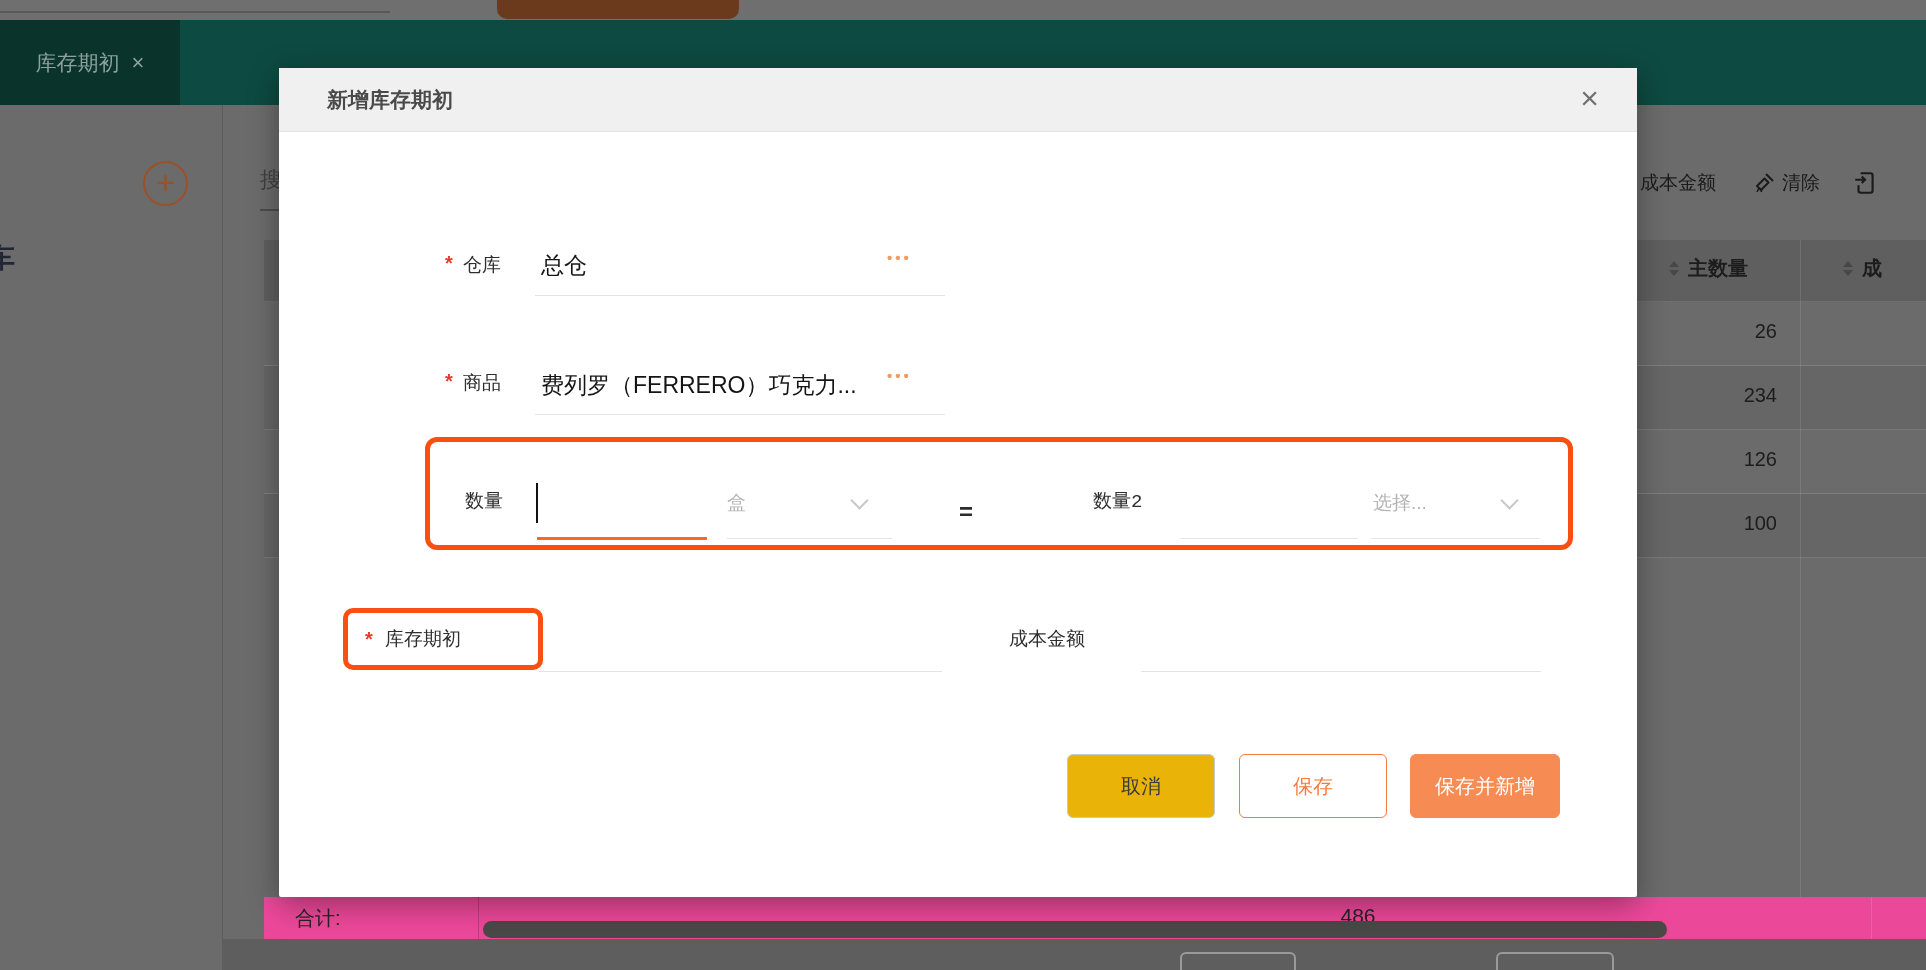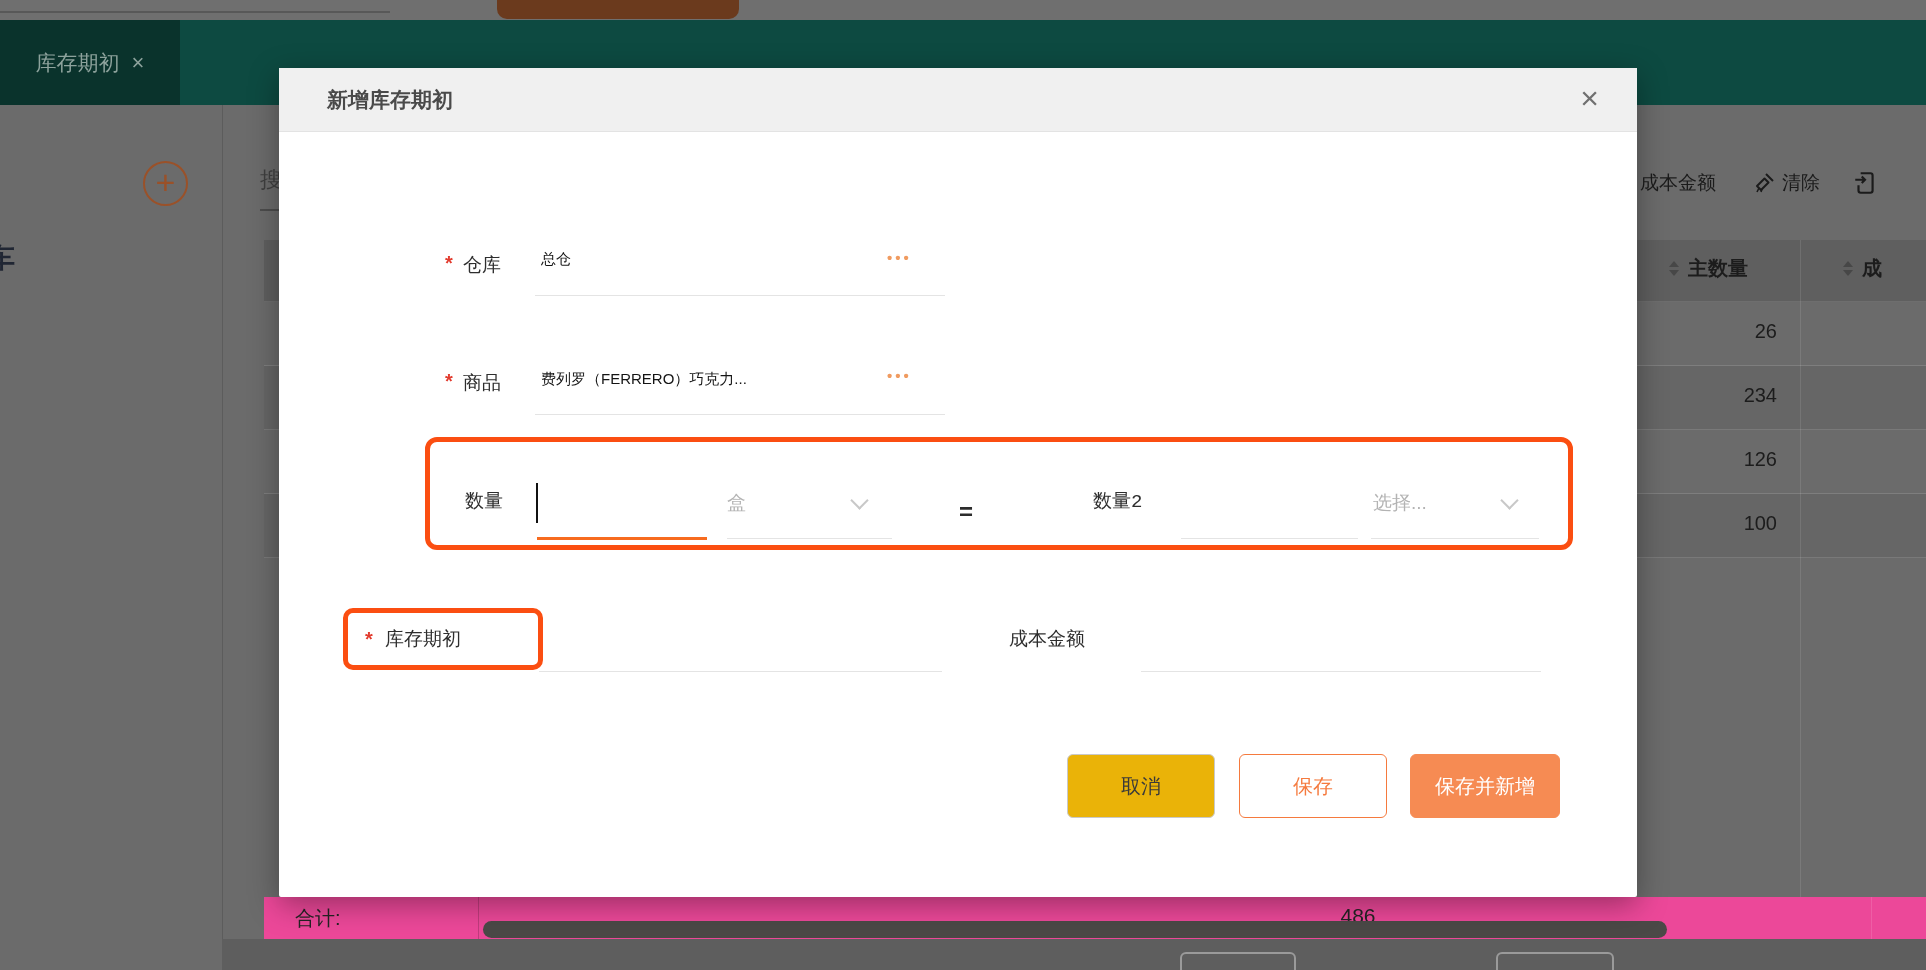--- a/index.html
+++ b/index.html
@@ -62,21 +62,21 @@
   
   .modal { position:absolute; left:279px; top:68px; width:1358px; height:829px; background:#ffffff;
            border-radius:2px; box-shadow:0 8px 30px rgba(0,0,0,0.35); z-index:10; }
   .modal-header { position:absolute; left:0; top:0; width:1358px; height:64px; background:#f0f0f0;
                   border-bottom:1px solid #e3e3e3; }
   .modal-title { position:absolute; left:48px; top:0; line-height:64px; font-size:21px; font-weight:600; color:#4a4a4a; }
   .modal-close { position:absolute; right:38px; top:12px; font-size:32px; font-weight:300; color:#707070; cursor:pointer; }
 
   .req { position:absolute; font-size:20px; font-weight:700; color:#e23b2e; }
   .flabel { position:absolute; font-size:19px; color:#2e2e2e; white-space:nowrap;font-family:Liberation Mono, monospace; }
-  .fvalue { position:absolute; font-size:15px; color:#141414; white-space:nowrap; }
+  .fvalue { position:absolute; font-size:23px; color:#141414; white-space:nowrap; }
   .fline { position:absolute; height:1px; background:#e4e4e4; }
   .dots { position:absolute; font-size:15px; font-weight:700; letter-spacing:3px; color:#f09b60; cursor:pointer; }
   .placeholder { position:absolute; font-size:19px; color:#b3b3b3; white-space:nowrap; }
   .chev { position:absolute; width:13px; height:13px; border-right:2px solid #c8c8c8; border-bottom:2px solid #c8c8c8;
           transform:rotate(45deg); }
   .hl-box { position:absolute; border:5px solid #fb4e11; }
   .caret { position:absolute; left:257px; top:415px; width:2px; height:40px; background:#111; }
   .focus-line { position:absolute; left:258px; top:469px; width:170px; height:3px; background:#f76b1f; }
   .eq { position:absolute; left:680px; top:430px; font-size:24px; font-weight:700; color:#2c2c2c; }
 

